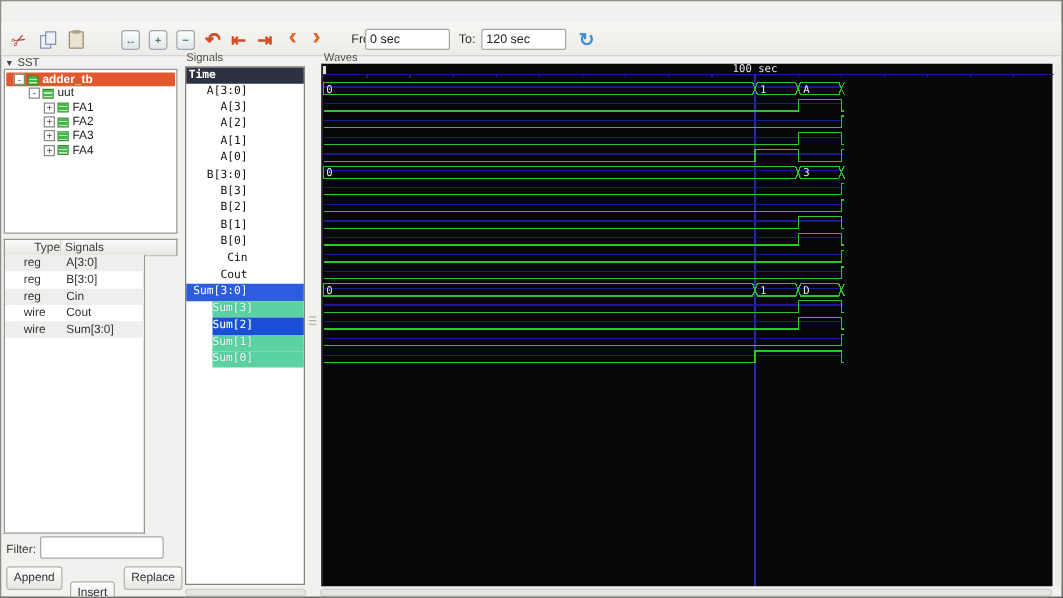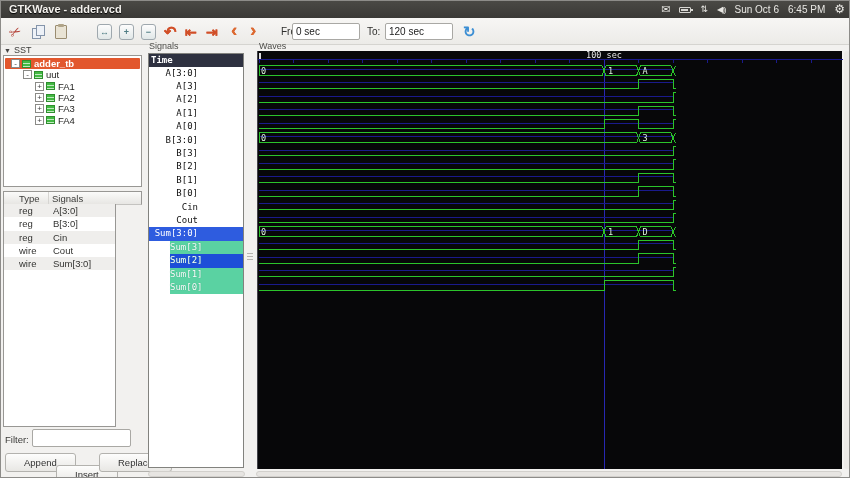--- a/index.html
+++ b/index.html
@@ -51,33 +51,33 @@
     margin:0 1px;white-space:nowrap;}
   .tree-row.sel{color:#fff;font-weight:bold;border-radius:1px;}
   .expander{width:9px;height:9px;border:1px solid #8a8a86;background:#fff;color:#444;
     font-size:8px;line-height:7px;text-align:center;margin-right:2px;flex:0 0 9px;font-weight:normal;}
   .mod-icon{width:9px;height:8px;margin-right:3px;flex:0 0 9px;
     background:repeating-linear-gradient(#43b943 0 2px,#bfeabf 2px 3px);border:1px solid #2f8f2f;}
   
   .sig-table-head{position:absolute;left:2px;top:190px;width:139px;height:14px;display:flex;
     background:linear-gradient(#fbfbfa,#e7e6e3);border:1px solid #989794;border-bottom:1px solid #c4c3c0;
     font-size:9.5px;color:#3c3c3a;}
-  .sig-table-head div{padding-top:1px;}
+  .sig-table-head div{padding-top:1px;text-align:right;}
   .col-type{width:45px;padding-left:15px;border-right:1px solid #d6d5d2;}
   .col-sig{padding-left:3px;}
   .trow{height:13.3px;display:flex;font-size:9.5px;color:#333331;align-items:center;}
   .trow.alt{background:#efeeec;}
   .trow .c1{width:45px;padding-left:15px;}
   .trow .c2{padding-left:4px;}
   
   .filter-label{position:absolute;left:4px;top:433px;font-size:9.5px;color:#3a3a38;}
   .filter-input{position:absolute;left:31px;top:428px;width:99px;height:18px;border:1px solid #a9a8a4;
     border-radius:2px;background:#fff;font-size:10px;padding:0 3px;}
   .abtn{position:absolute;top:452px;height:19px;border:1px solid #b3b2ae;border-radius:3px;
-    background:linear-gradient(#fdfdfc,#e8e7e4);font-size:9.5px;color:#333;padding:0 18px;
+    background:linear-gradient(#fdfdfc,#e8e7e4);font-size:9.5px;color:#333;padding:0 5px;
     font-family:"Liberation Sans",sans-serif;}
   
   .sig-list-box{left:147px;top:52px;width:96px;height:415px;border:1px solid #82827e;padding:0;}
   .time-head{height:12.5px;background:#2e3140;color:#fff;font-weight:bold;
     font-family:"DejaVu Sans Mono",monospace;font-size:9px;padding-left:2px;line-height:12px;}
   .sig-row{height:13.42px;font-family:"DejaVu Sans Mono",monospace;font-size:9px;color:#111;
     text-align:right;padding-right:45px;line-height:13px;white-space:nowrap;}
   .sig-row.sel{color:#fff;}
   .sig-row.hl{color:#fdfdfd;margin-left:21px;text-shadow:0 0 1px #2e9c72;}
   
@@ -86,32 +86,20 @@
   .v-scroll{position:absolute;left:843px;top:50px;width:6px;height:418px;background:#eceae7;border-radius:3px;}
   .h-scroll{position:absolute;top:470px;height:6px;background:#e7e5e2;border:1px solid #d2d0cc;border-radius:3px;}
   .splitter{position:absolute;left:246px;top:252px;width:6px;height:12px;display:flex;flex-direction:column;gap:2px;}
   .splitter i{height:1px;background:#b6b4b0;}
 </style>
 </head>
 <body>
 
 <div class="app">
 
-  <div class="titlebar">
-    <span class="title-text">GTKWave - adder.vcd</span>
-    <div class="tray">
-      <span class="glyph">✉</span>
-      <span class="battery"></span>
-      <span class="glyph" style="font-size:9px;">⇅</span>
-      <span class="glyph" style="font-size:8px;letter-spacing:-1px;">◀))</span>
-      <span class="clock">Sun Oct 6</span>
-      <span class="clock">6:45 PM</span>
-      <span class="glyph" style="font-size:12px;">⚙</span>
-    </div>
-  </div>
 
   <div class="toolbar">
     <span class="ti scissors">✂</span>
     <span class="ti icon-copy">
         <span class="copy-box">
           <i></i>
           <i></i>
         </span>
       </span>
     <span class="ti icon-paste">

